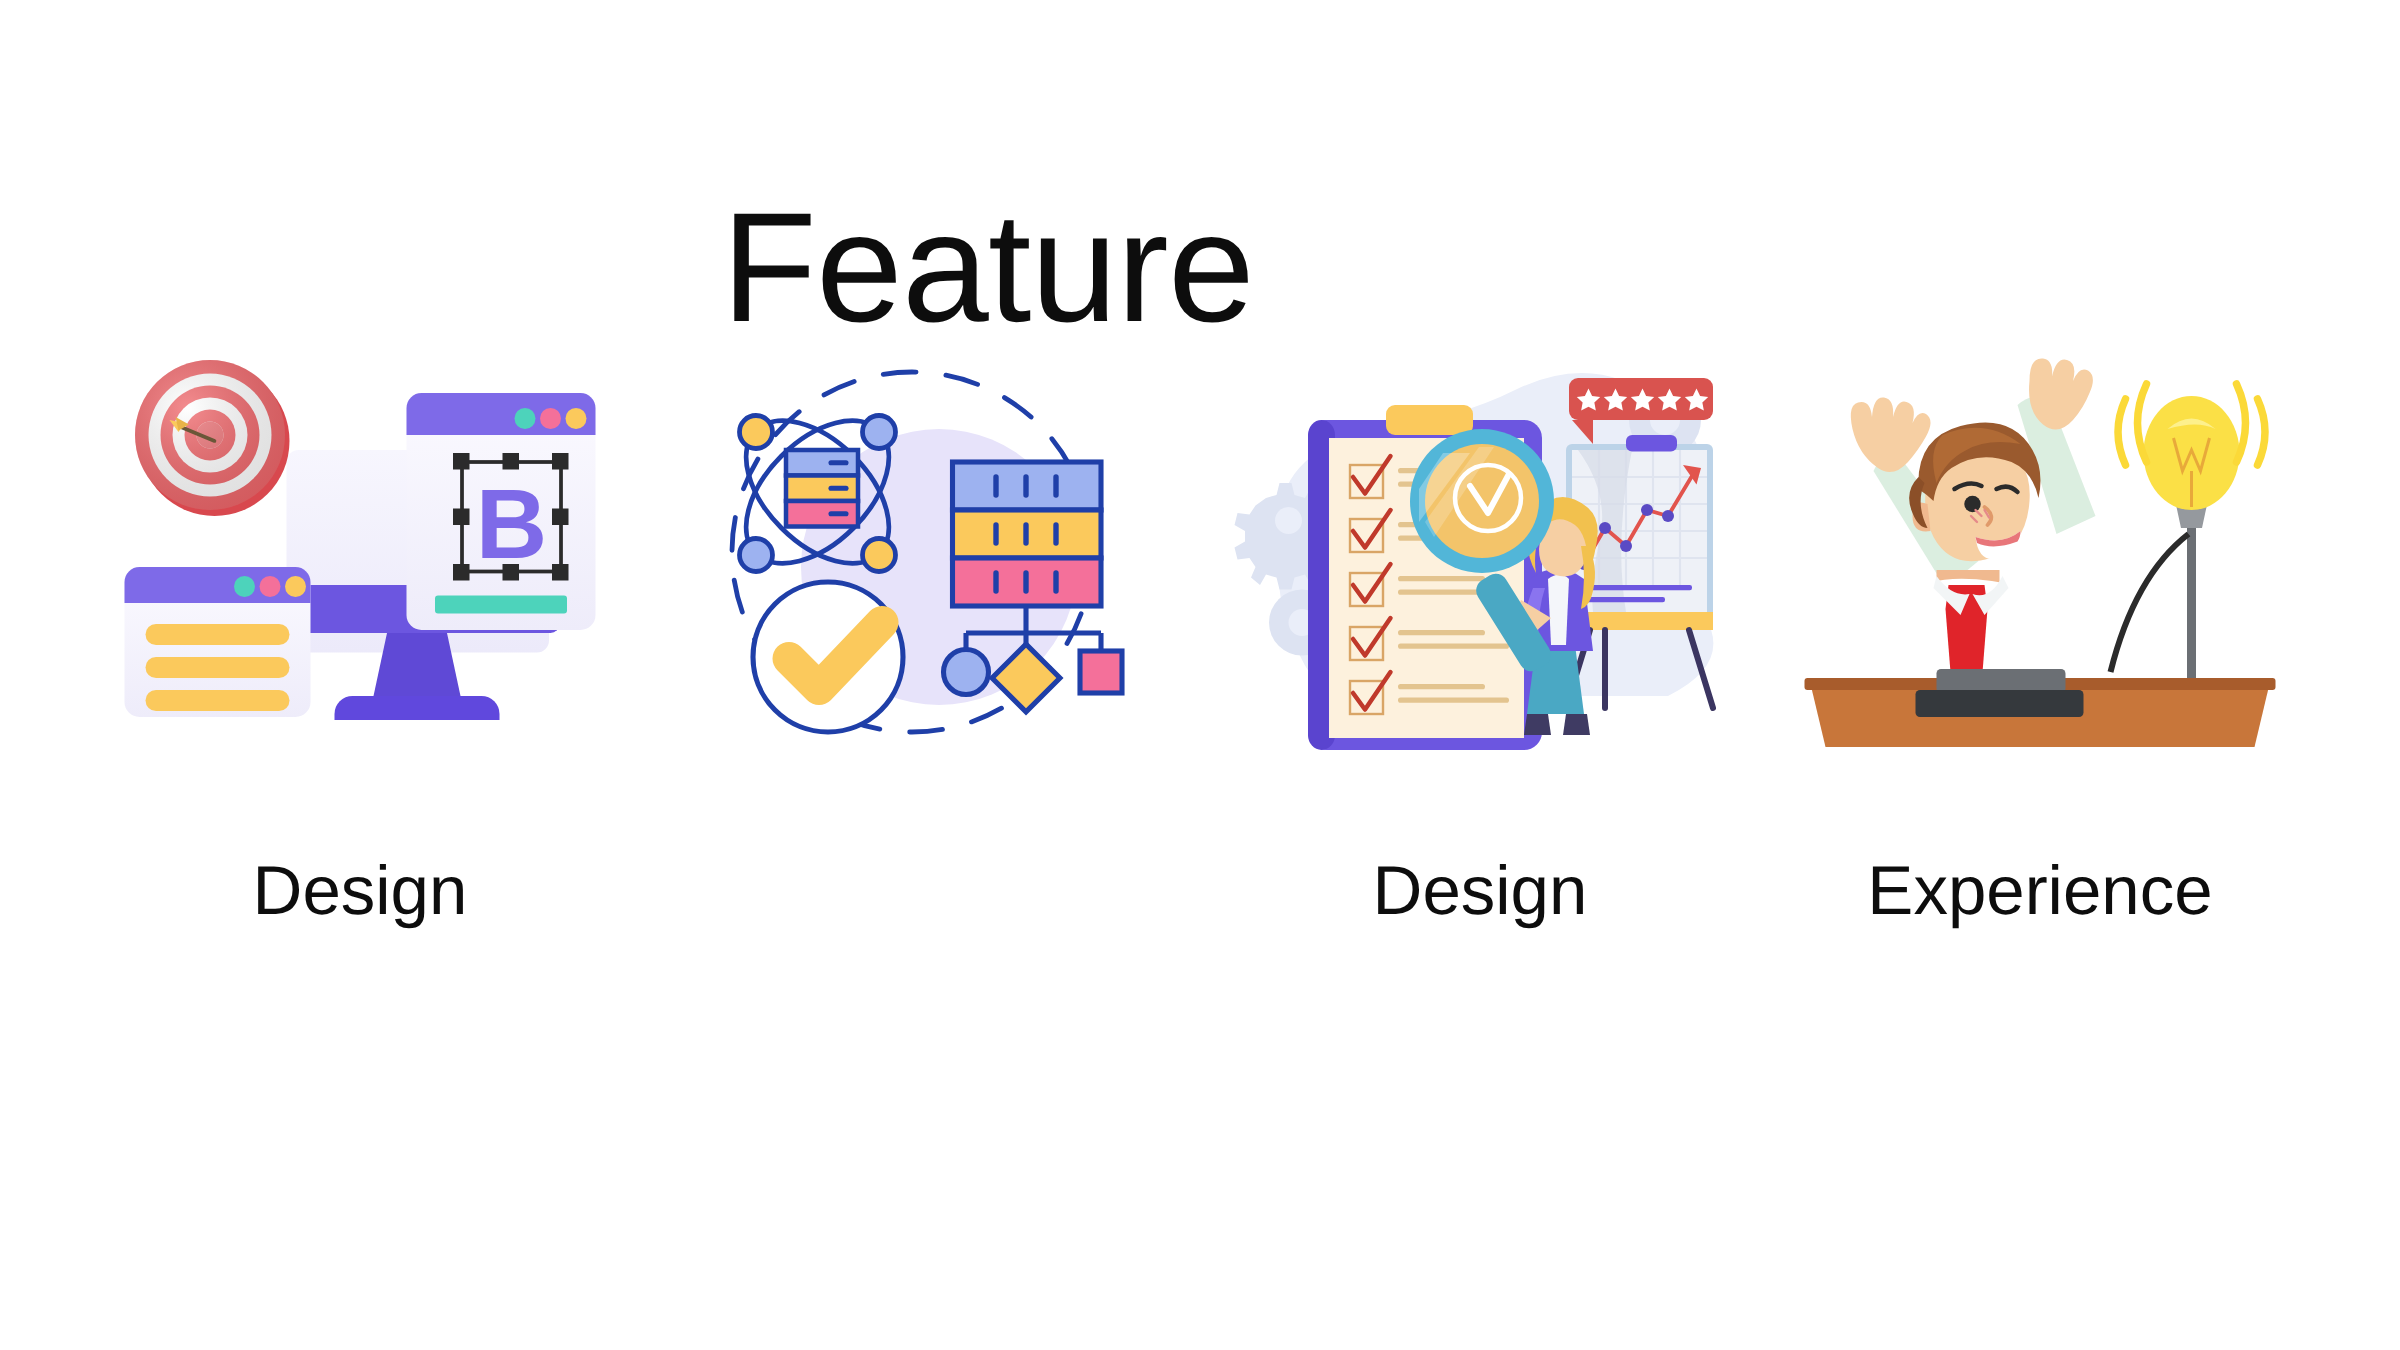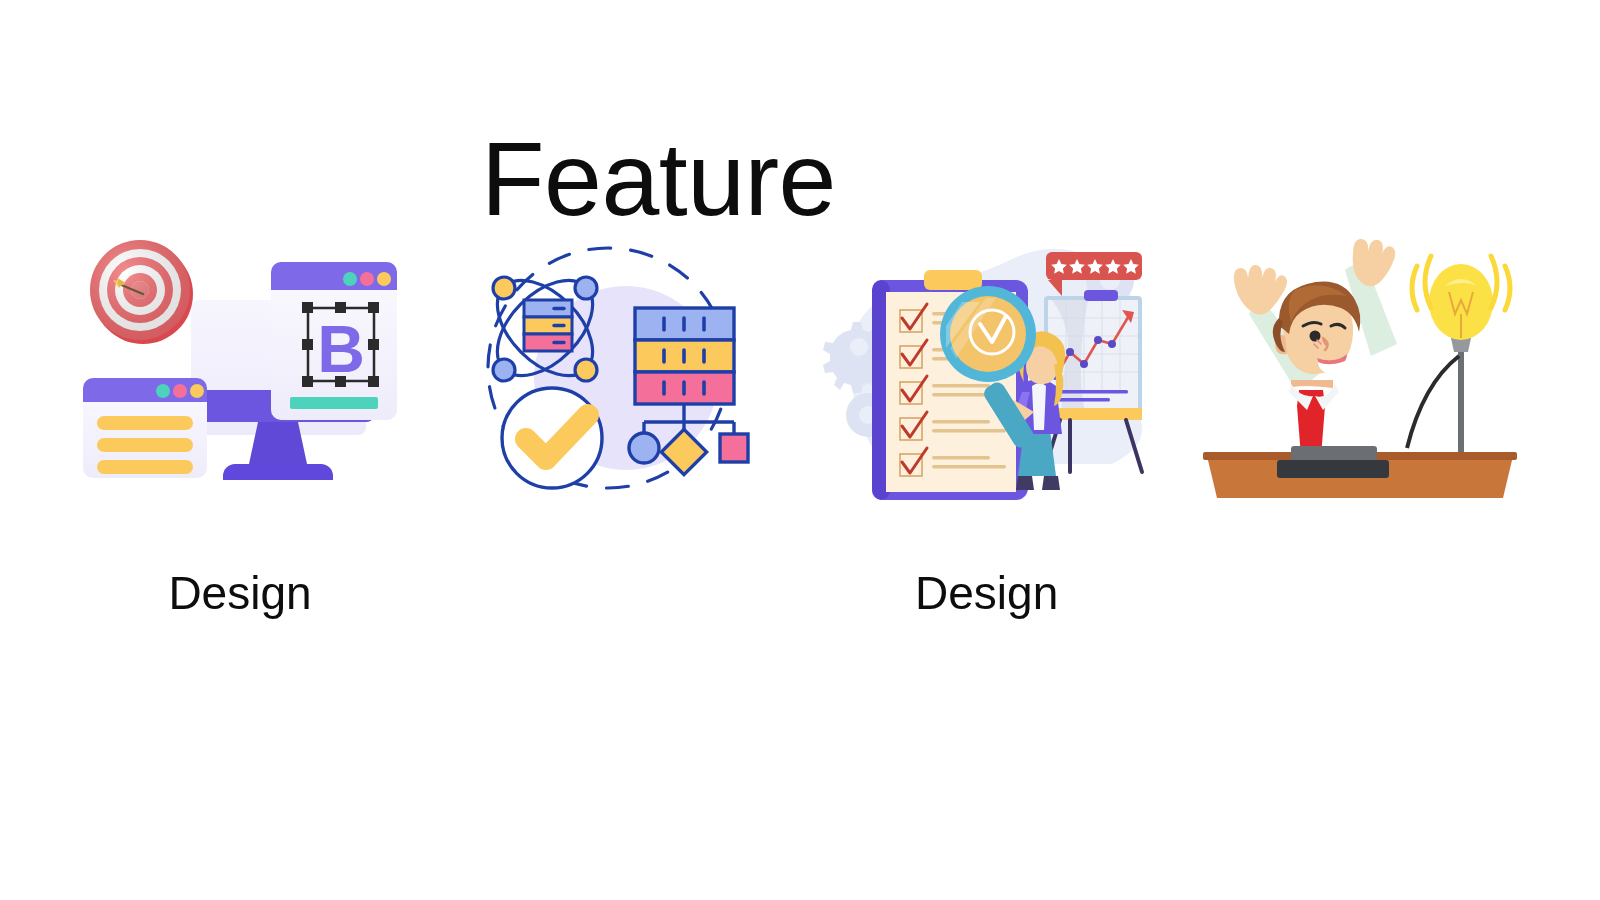--- a/index.html
+++ b/index.html
@@ -418,16 +418,17 @@
           </g>
 
           <g>
             <path d="M12 216 h306 l-10 42 h-286 z" fill="#c8763a"></path>
             <rect x="8" y="212" width="314" height="8" rx="2" fill="#a85c2c"></rect>
             <rect x="96" y="206" width="86" height="16" rx="3" fill="#6b6f74"></rect>
             <rect x="82" y="220" width="112" height="18" rx="3" fill="#35393d"></rect>
           </g>
         </svg>
       </div>
+      <div class="feature-label">Experience</div>
     </div>
 
   </div>
 </div>
 
 </body></html>

